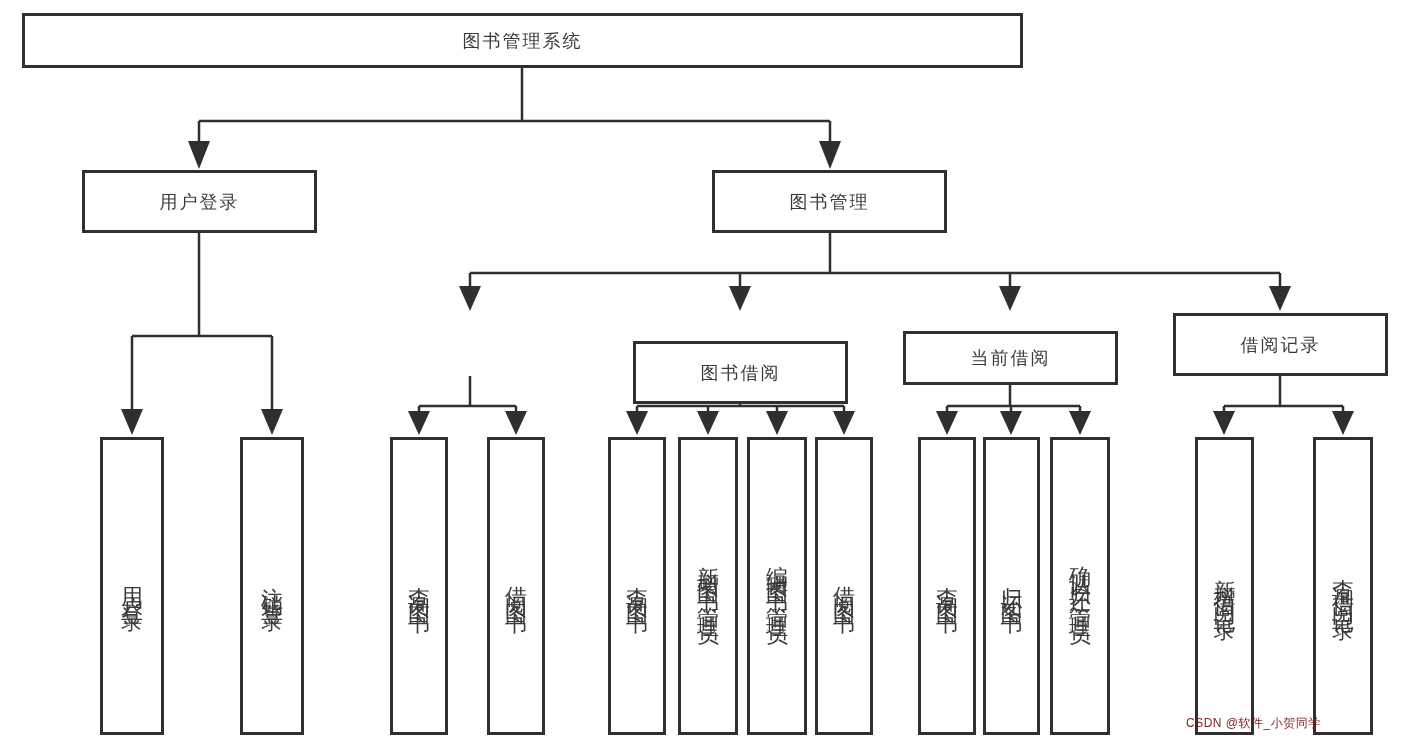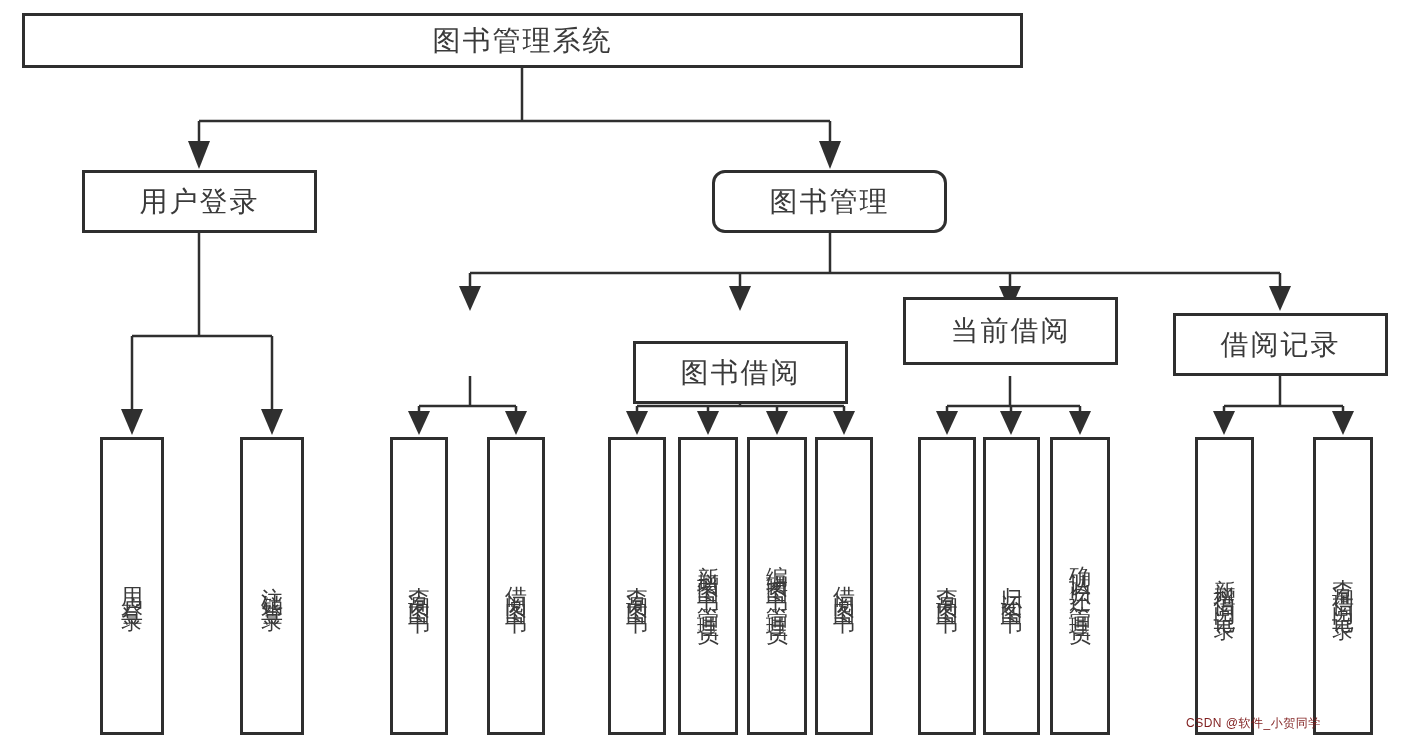--- a/index.html
+++ b/index.html
@@ -16,31 +16,31 @@
     position: absolute;
     box-sizing: border-box;
     background: #ffffff;
     border: 3px solid #2f2f2f;
     display: flex;
     align-items: center;
     justify-content: center;
     color: #3a3a3a;
   }
   .hlabel {
-    font-size: 28px;
+    font-size: 18px;
     letter-spacing: 2px;
     white-space: nowrap;
     text-align: right;
   }
   .root-box  { left: 22px;  top: 13px;  width: 1001px; height: 55px; }
   .lvl2-a    { left: 82px;  top: 170px; width: 235px;  height: 63px; }
-  .lvl2-b    { left: 712px; top: 170px; width: 235px;  height: 63px; border-radius: 13px; }
+  .lvl2-b    { left: 712px; top: 170px; width: 235px;  height: 63px; }
   .sec-0     { left: 363px; top: 313px; width: 215px;  height: 63px; }
   .sec-1     { left: 633px; top: 313px; width: 215px;  height: 63px; margin-top: 28px; }
-  .sec-2     { left: 903px; top: 297px; width: 215px;  height: 68px; }
+  .sec-2     { left: 903px; top: 331px; width: 215px;  height: 54px; }
   .sec-3     { left: 1173px;top: 313px; width: 215px;  height: 63px; }
   .leaf { top: 437px; height: 298px; }
   .leaf .vtext {
     writing-mode: vertical-rl;
     text-orientation: mixed;
     font-size: 22px;
     letter-spacing: 0.38em;
     line-height: 1;
     color: #3a3a3a;
     white-space: nowrap;

